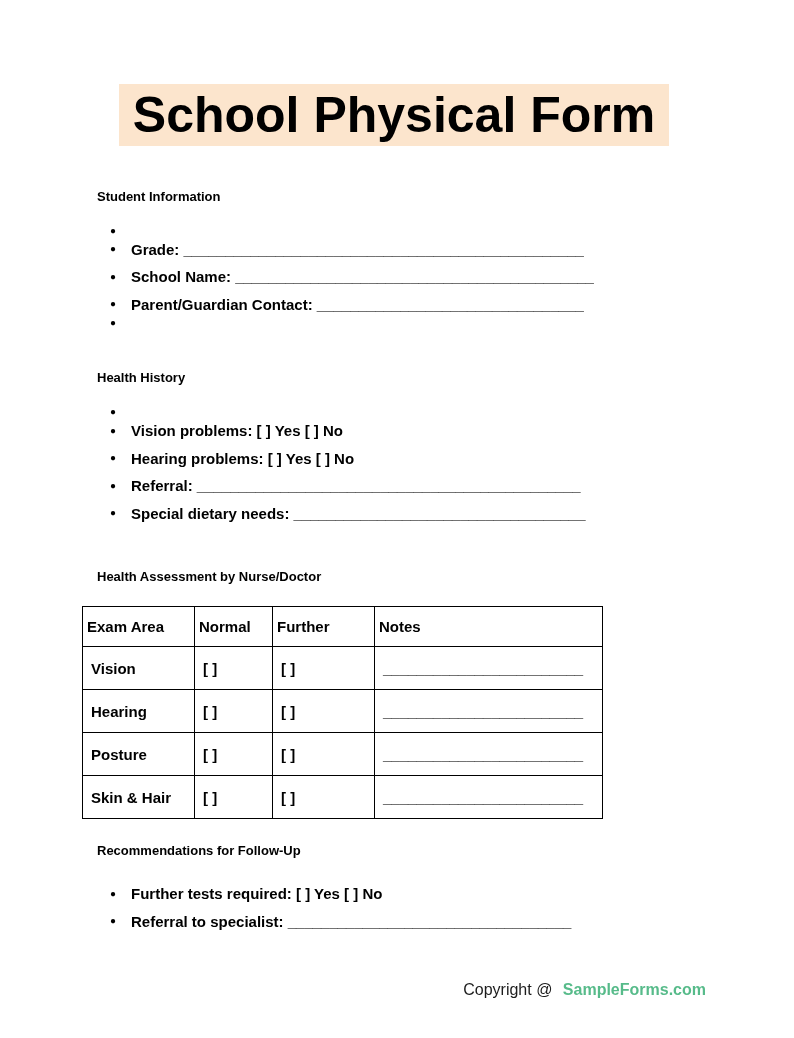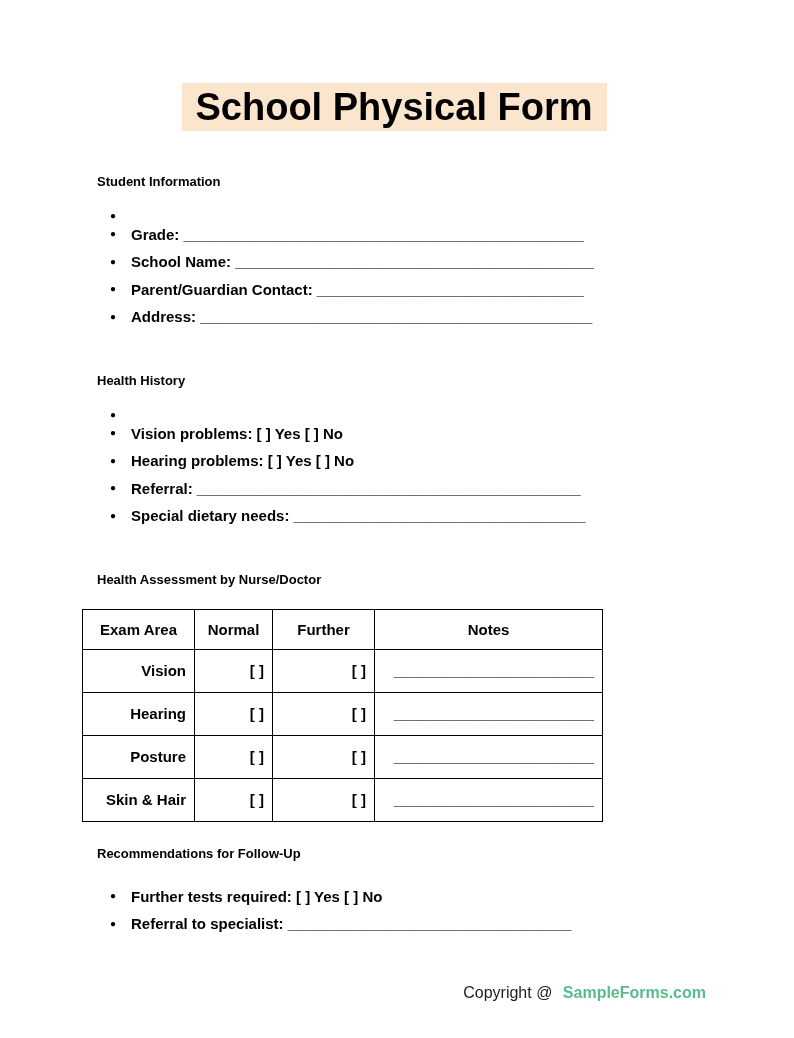--- a/index.html
+++ b/index.html
@@ -9,21 +9,21 @@
     height: 1038px;
     padding: 84px 88px 0 82px;
     font-family: "Liberation Sans", sans-serif;
     color: #000;
     overflow: hidden;
     position: relative;
   }
   .title-row { text-align: center; }
   .form-title {
     display: inline;
-    font-size: 38px;
+    font-size: 50px;
     font-weight: 700;
     line-height: 1.25;
     padding: 3px 14px;
     white-space: nowrap;
   }
   .section-heading {
     font-size: 13px;
     font-weight: 700;
     margin: 42px 0 22px 15px;
   }
@@ -52,27 +52,27 @@
   }
   .assessment-table th, .assessment-table td {
     border: 1px solid #000;
     font-size: 15px;
     font-weight: 700;
     overflow: hidden;
     white-space: nowrap;
   }
   .assessment-table th {
     height: 40px;
-    text-align: center;
+    text-align: left;
     padding: 0 4px;
     vertical-align: middle;
   }
   .assessment-table td {
     height: 43px;
-    text-align: right;
+    text-align: left;
     padding: 0 8px;
     vertical-align: middle;
   }
   .footer {
     margin-top: 46px;
     text-align: right;
     font-size: 16px;
   }
   .copyright-prefix { font-weight: 400; color: #1c1c1c; margin-right: 6px; }
   .brand-link { font-weight: 700; cursor: pointer; }
@@ -98,21 +98,20 @@
     <li class="bullet-item">
       <span class="bullet">●</span>
       <span class="item-text">School Name: ___________________________________________</span>
     </li>
     <li class="bullet-item">
       <span class="bullet">●</span>
       <span class="item-text">Parent/Guardian Contact: ________________________________</span>
     </li>
     <li class="bullet-item">
       <span class="bullet">●</span>
-      <span class="item-text">Address: _______________________________________________</span>
     </li>
   </ul>
 
   <div class="section-heading">Health History</div>
   <ul class="bullet-list">
     <li class="bullet-item">
       <span class="bullet">●</span>
     </li>
     <li class="bullet-item">
       <span class="bullet">●</span>

